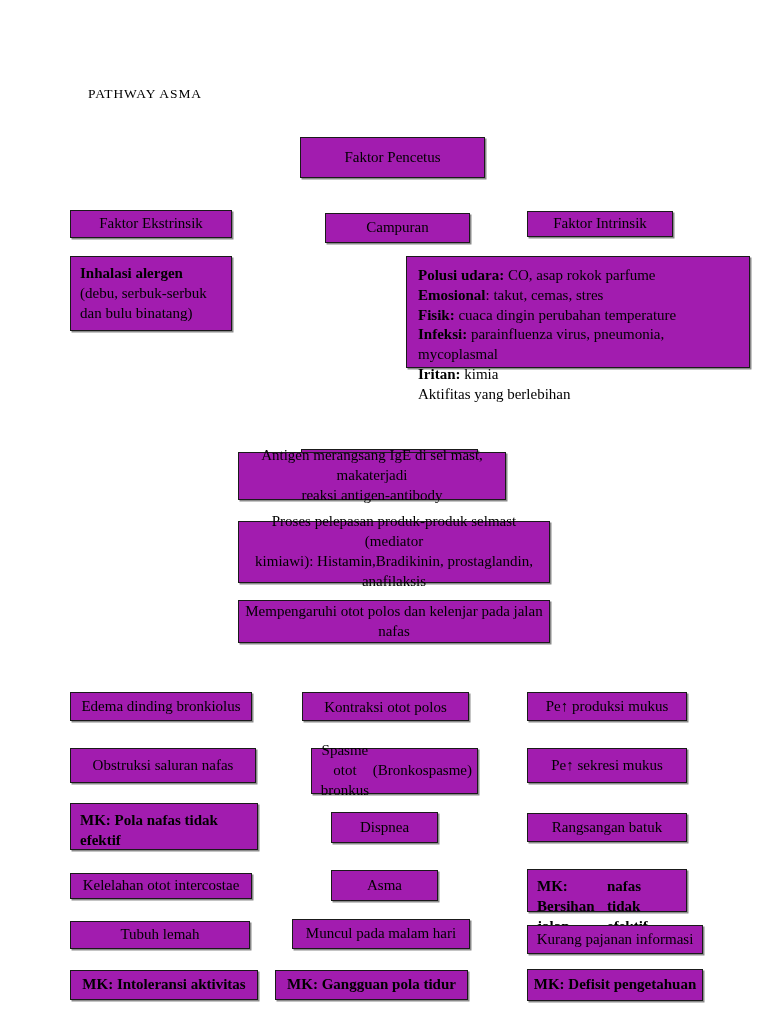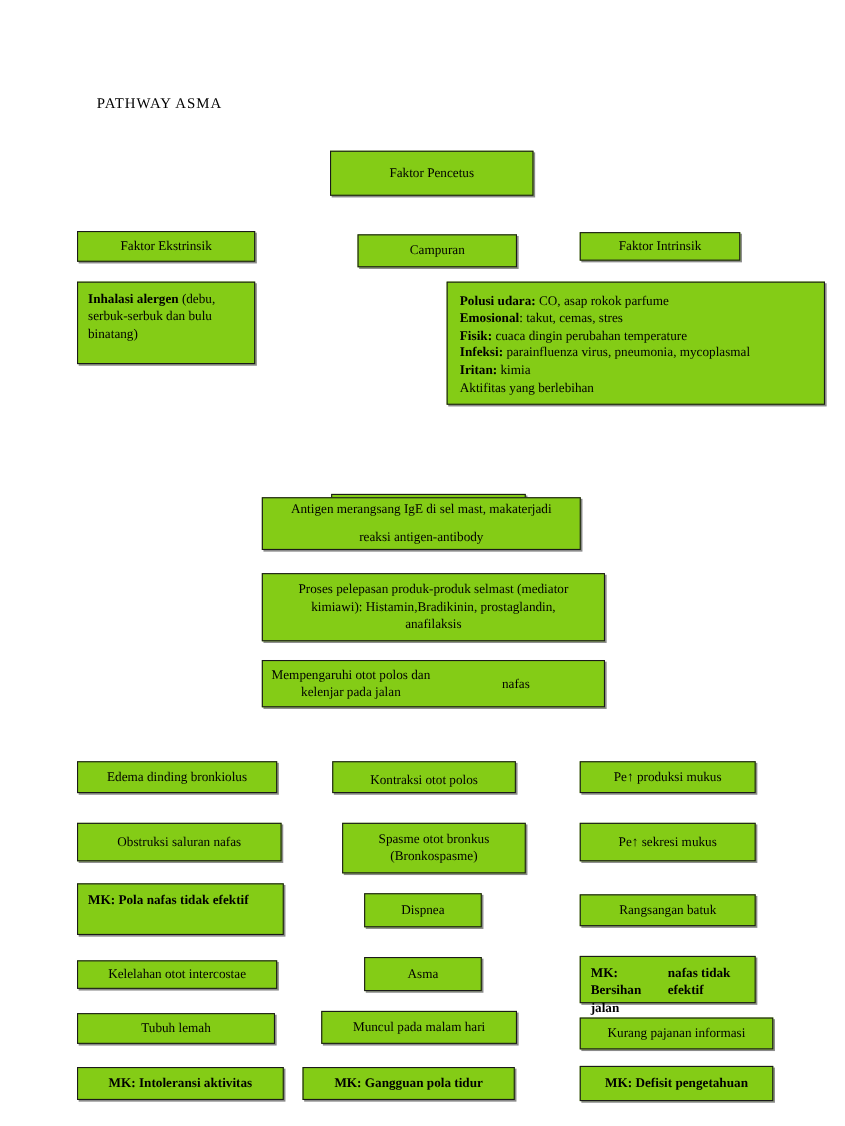--- a/index.html
+++ b/index.html
@@ -27,26 +27,26 @@
     left: 88px;
     top: 86px;
     font-size: 13.5px;
     letter-spacing: 0.9px;
     white-space: nowrap;
   }
   .box {
     position: absolute;
     box-sizing: border-box;
     border: 1.4px solid #1a1a1a;
-    background: #84cc16;
+    background: #a21caf;
     display: flex;
     align-items: center;
     justify-content: center;
     text-align: center;
-    font-size: 12px;
+    font-size: 15px;
     line-height: 1.32;
     padding: 2px 5px;
     box-shadow: 1.5px 1.5px 0 #8a8a8a;
   }
   .box.left-align {
     justify-content: flex-start;
     text-align: left;
     align-items: flex-start;
     padding: 7px 9px;
   }
@@ -97,32 +97,32 @@
       <div class="ln"><b class="lbl">Infeksi:</b><span> parainfluenza virus, pneumonia, mycoplasmal</span></div>
       <div class="ln"><b class="lbl">Iritan:</b><span> kimia</span></div>
       <div class="ln"><span>Aktifitas yang berlebihan</span></div>
     </div>
   </div>
 
   <div class="box" style="left:301px; top:401px; width:177px; height:28px;margin-top:48px;">
     <span class="ln">Reaksi antigen &amp; antibodi</span>
   </div>
 
-  <div class="box" style="left:238px; top:452px; width:290px; height:48px; flex-direction:column; justify-content:space-between;">
+  <div class="box" style="left:238px; top:452px; width:268px; height:48px; flex-direction:column; justify-content:center;">
     <span class="ln">Antigen merangsang IgE di sel mast, makaterjadi</span>
     <span class="ln">reaksi antigen-antibody</span>
   </div>
 
   <div class="box" style="left:238px; top:521px; width:312px; height:62px; flex-direction:column; justify-content:center;">
     <span class="ln">Proses pelepasan produk-produk selmast (mediator</span>
     <span class="ln">kimiawi): Histamin,Bradikinin, prostaglandin,</span>
     <span class="ln">anafilaksis</span>
   </div>
 
-  <div class="box" style="left:238px; top:600px; width:312px; height:43px; flex-direction:row; justify-content:center;">
+  <div class="box" style="left:238px; top:600px; width:312px; height:43px; flex-direction:column; justify-content:center;">
     <span class="ln">Mempengaruhi otot polos dan kelenjar pada jalan</span>
     <span class="ln">nafas</span>
   </div>
 
   <div class="box" style="left:70px; top:692px; width:182px; height:29px;">
     <span class="ln">Edema dinding bronkiolus</span>
   </div>
 
   <div class="box" style="left:70px; top:748px; width:186px; height:35px;">
     <span class="ln">Obstruksi saluran nafas</span>
@@ -141,21 +141,21 @@
   </div>
 
   <div class="box bold" style="left:70px; top:970px; width:188px; height:30px;">
     <span class="ln">MK: Intoleransi aktivitas</span>
   </div>
 
   <div class="box" style="left:302px; top:692px; width:167px; height:29px;align-items:flex-end;">
     <span class="ln">Kontraksi otot polos</span>
   </div>
 
-  <div class="box" style="left:311px; top:748px; width:167px; height:46px; flex-direction:column; justify-content:center;">
+  <div class="box" style="left:311px; top:748px; width:167px; height:46px; flex-direction:row; justify-content:center;">
     <span class="ln">Spasme otot bronkus</span>
     <span class="ln">(Bronkospasme)</span>
   </div>
 
   <div class="box" style="left:331px; top:812px; width:107px; height:31px;">
     <span class="ln">Dispnea</span>
   </div>
 
   <div class="box" style="left:331px; top:870px; width:107px; height:31px;">
     <span class="ln">Asma</span>

